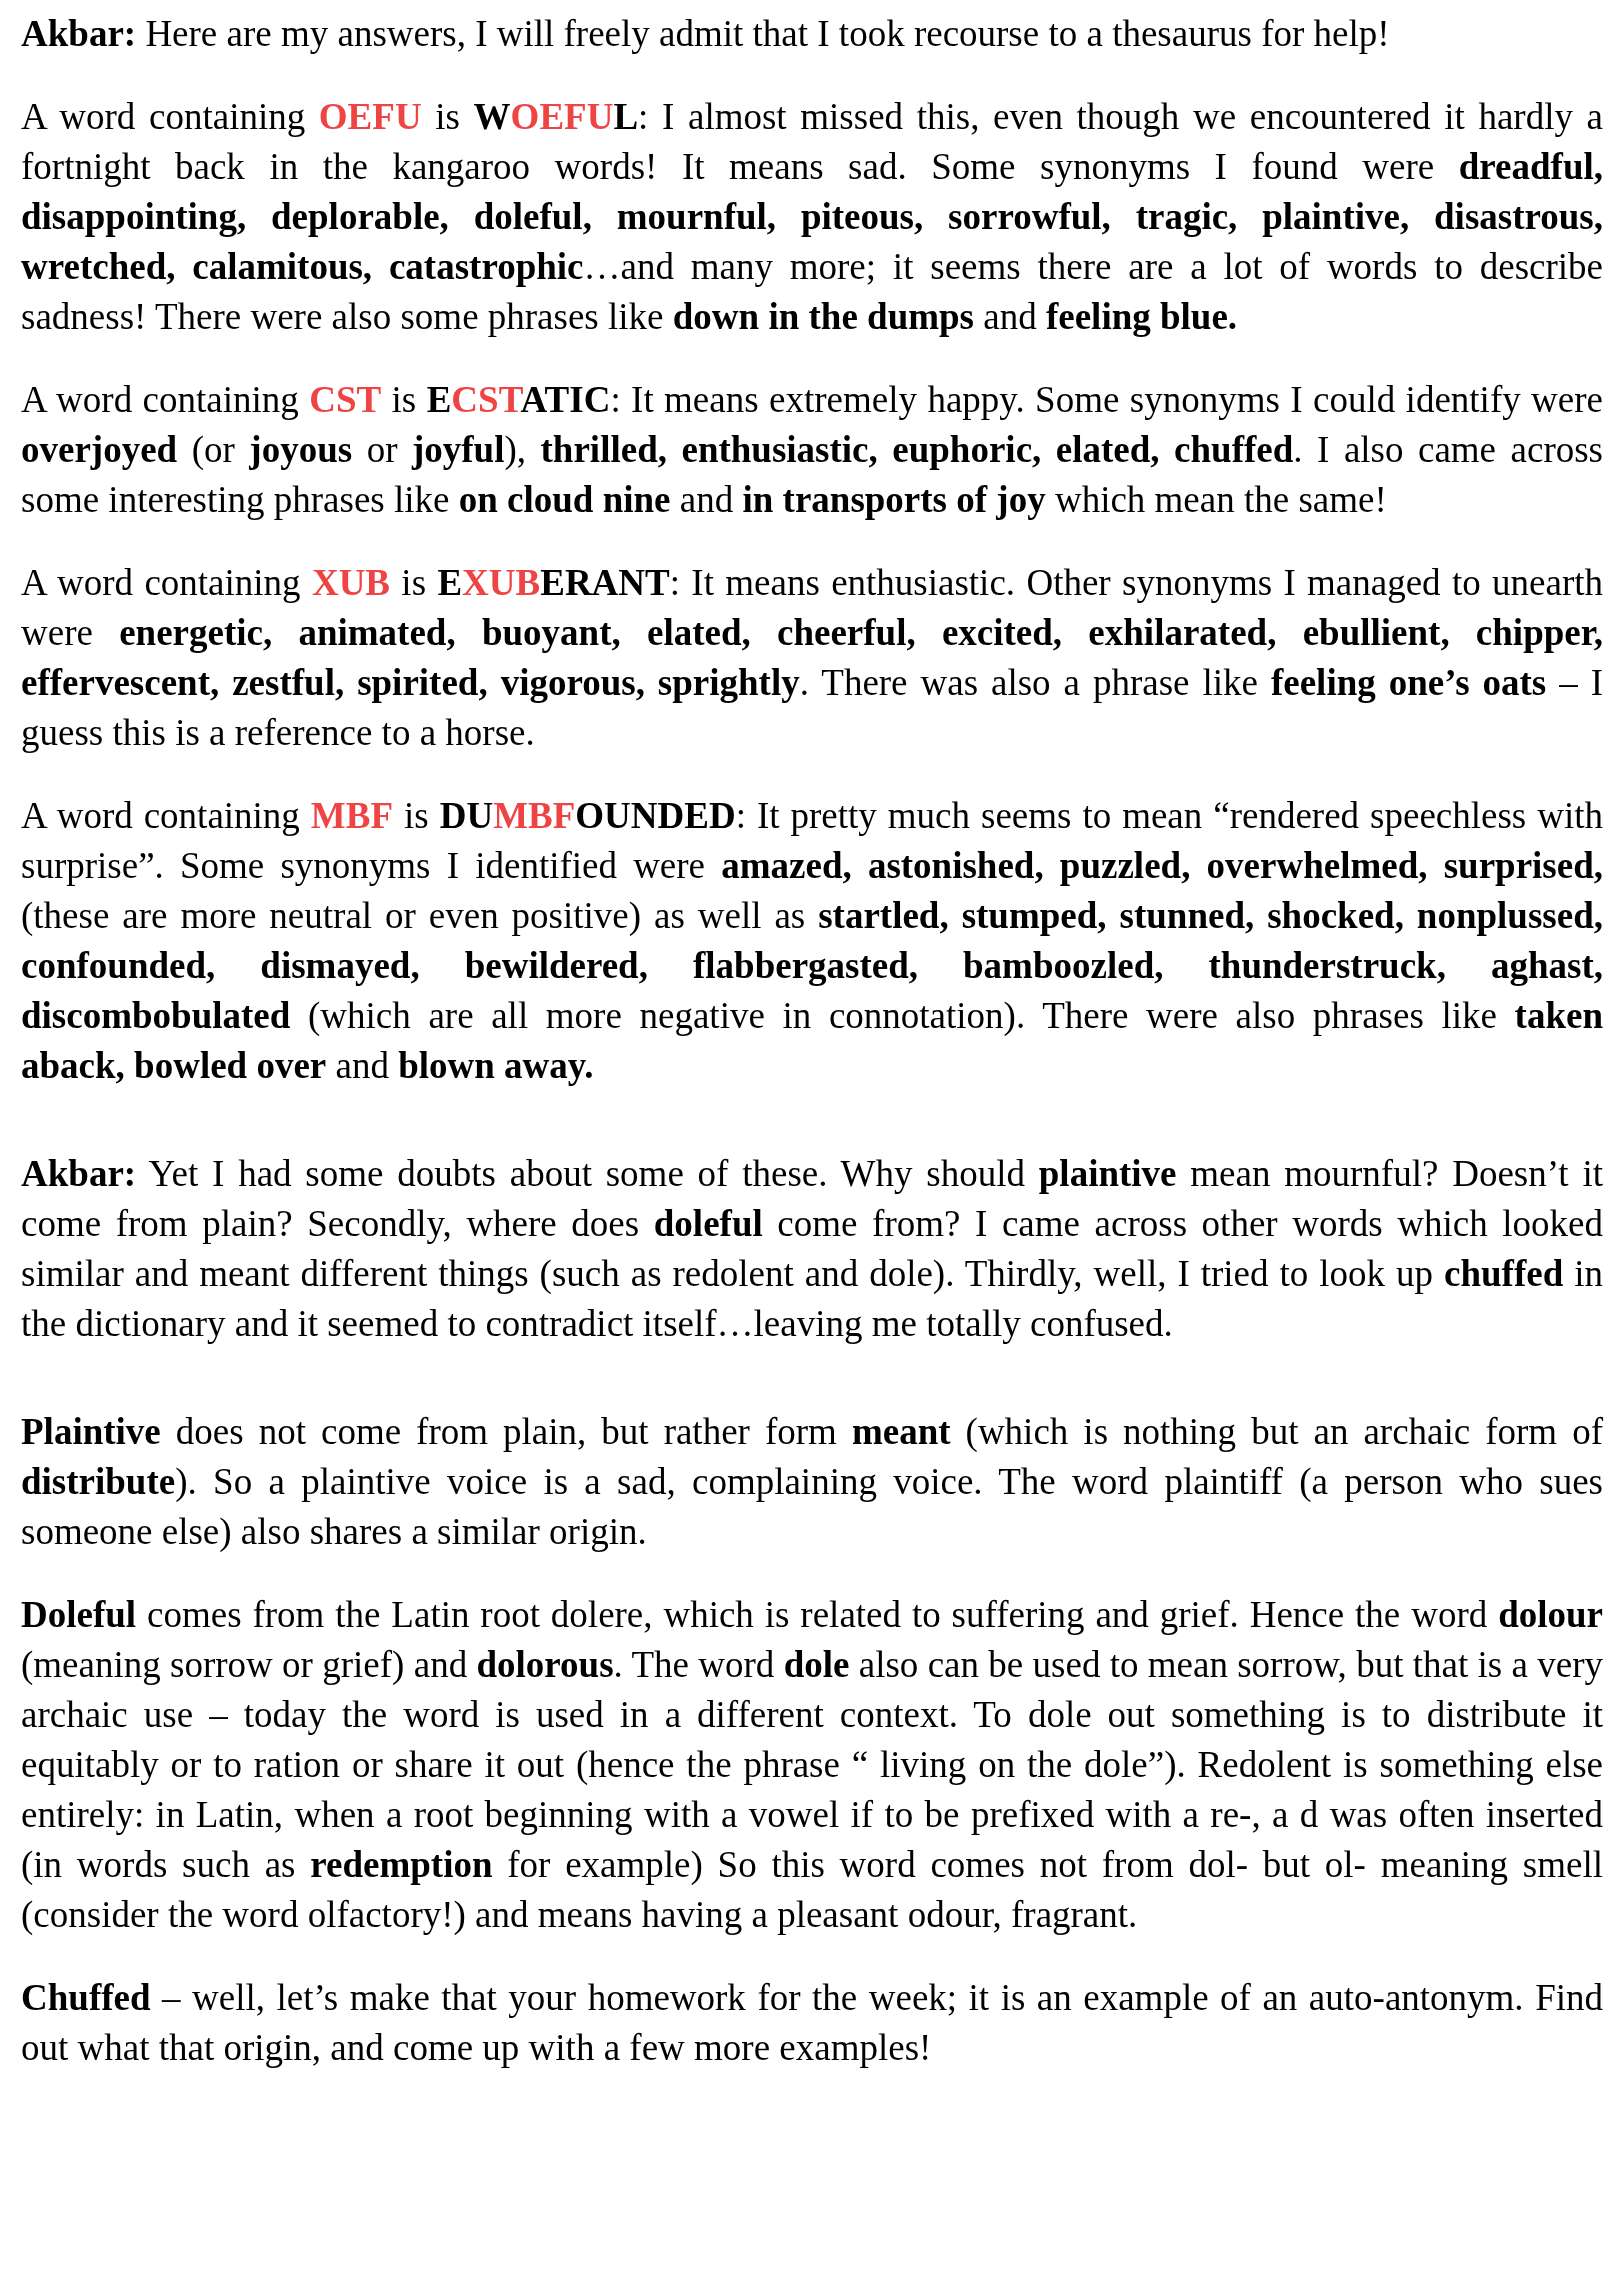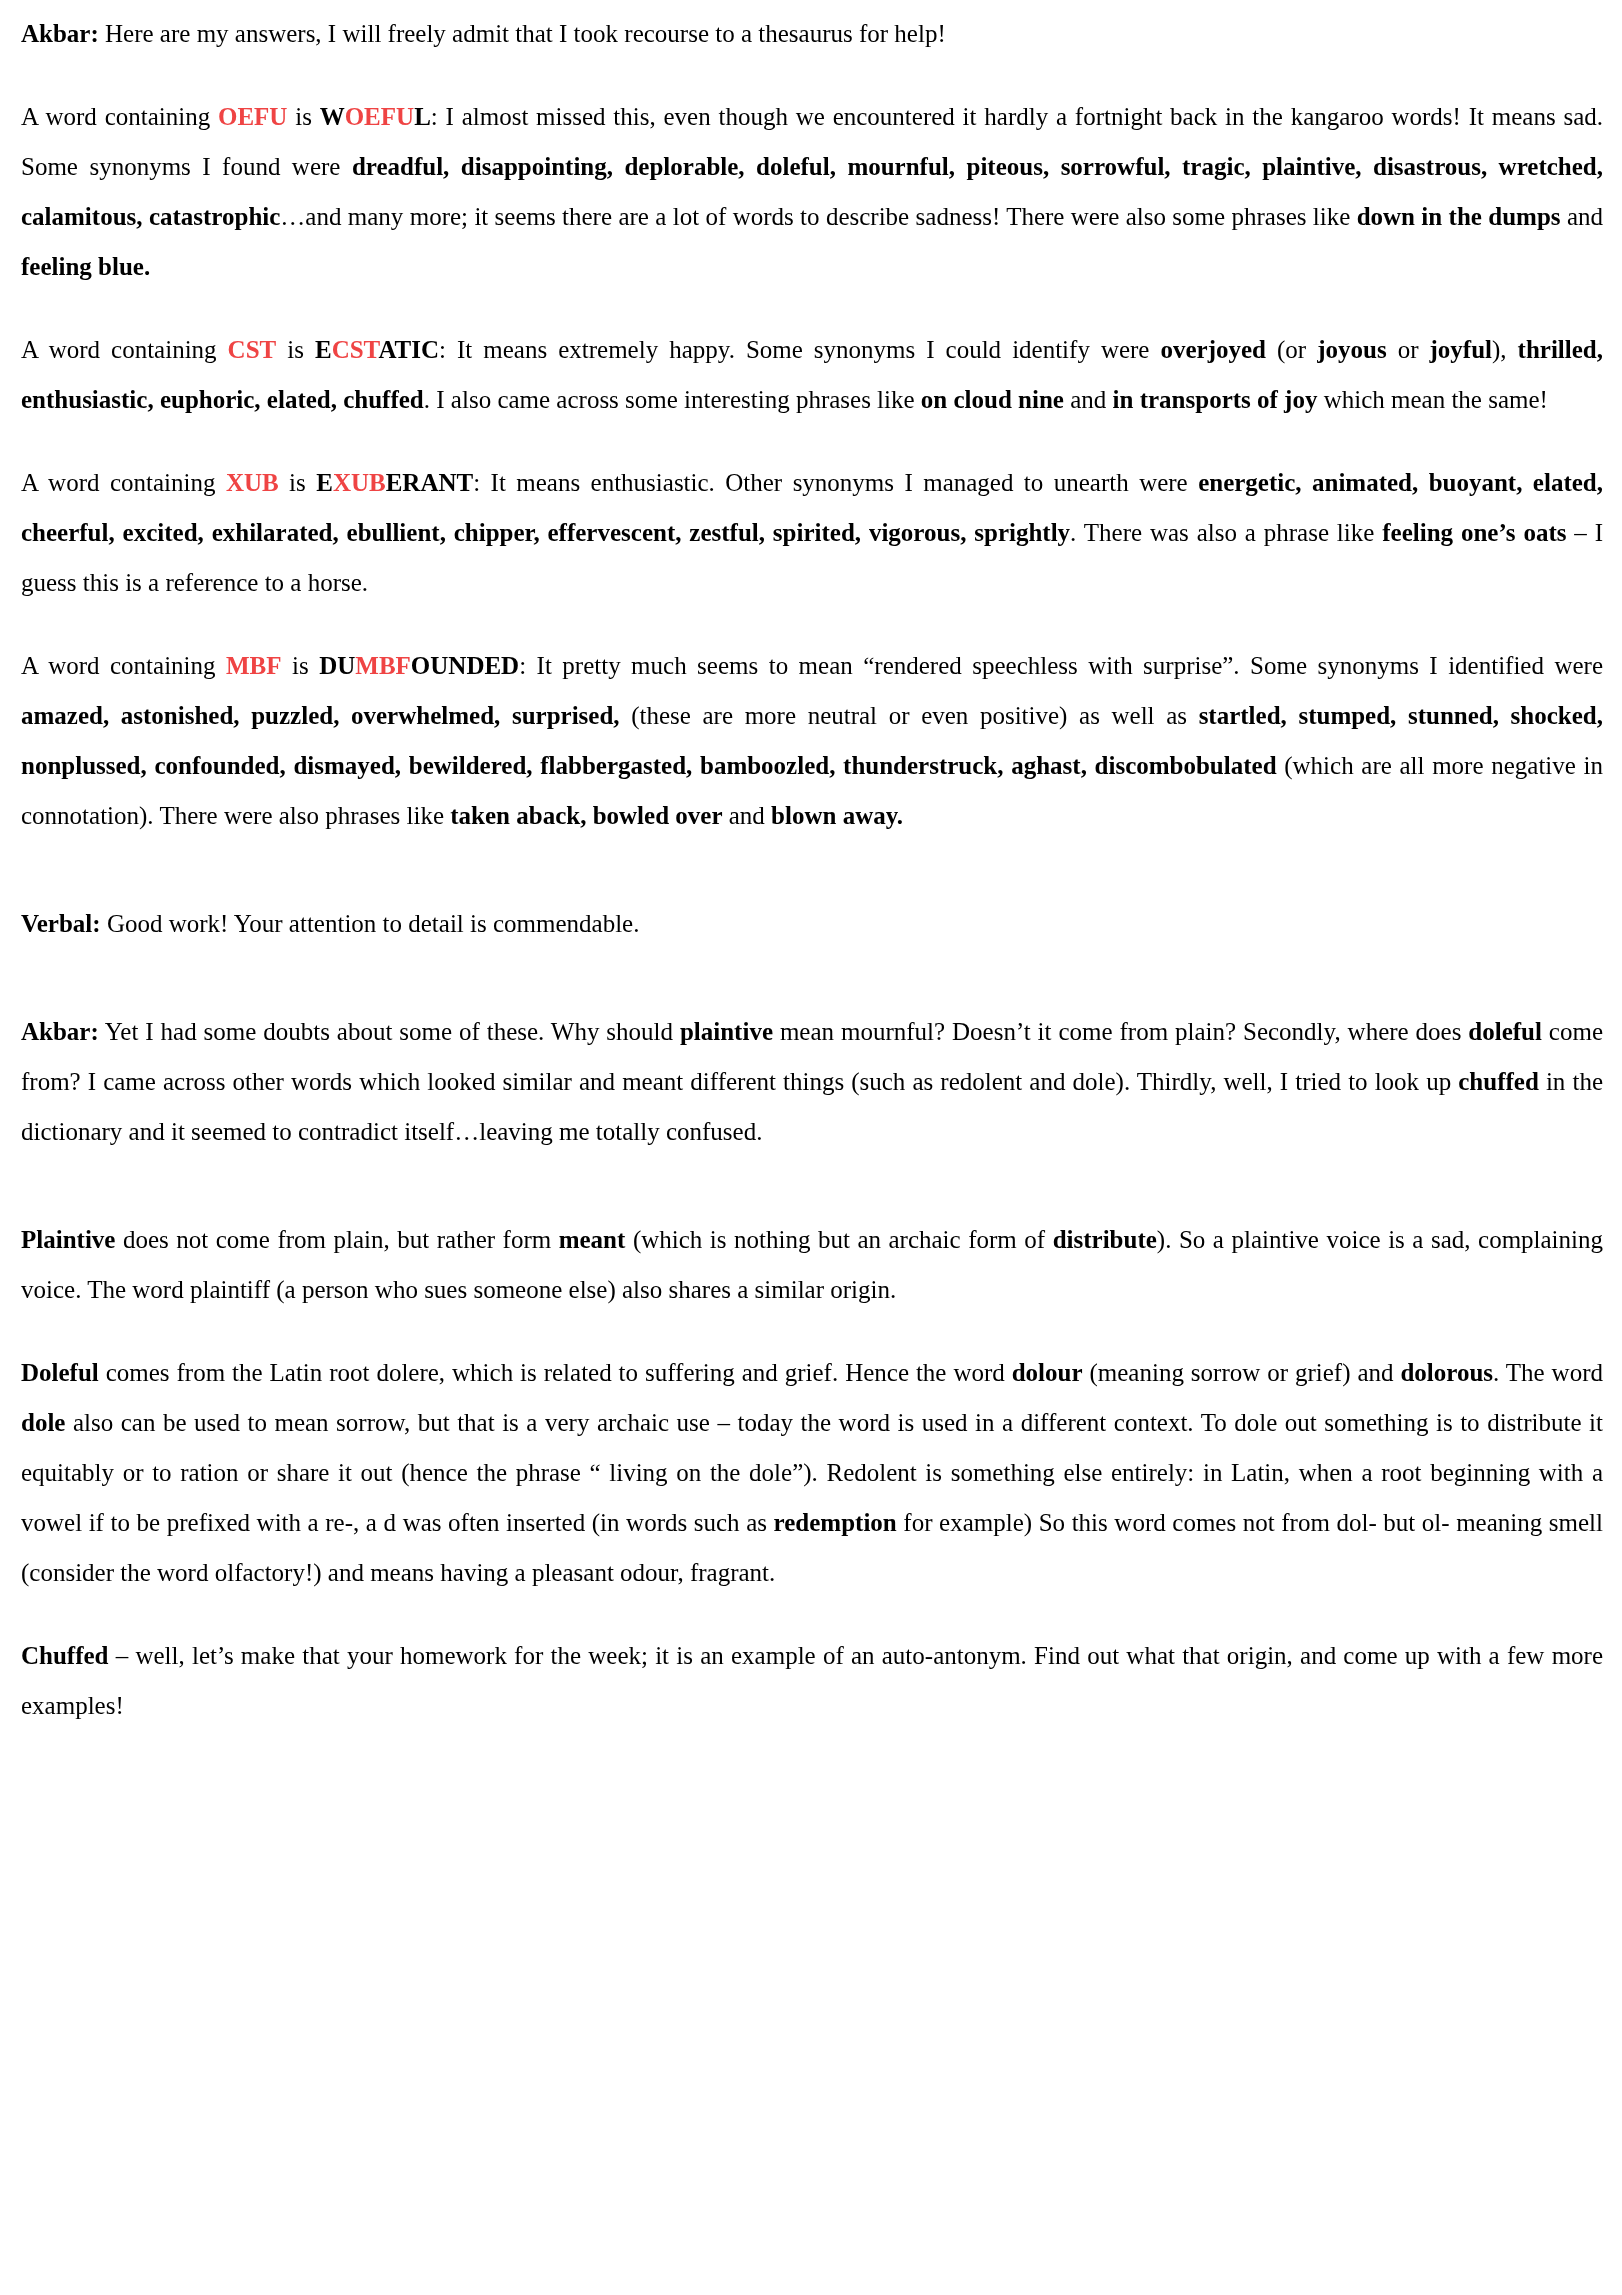--- a/index.html
+++ b/index.html
@@ -12,21 +12,21 @@
     height: 2295px;
     overflow: hidden;
     position: relative;
   }
   .page {
     position: absolute;
     left: 21px;
     top: 9.2px;
     width: 1582px;
     font-family: "Liberation Serif", "DejaVu Serif", serif;
-    font-size: 25px;
+    font-size: 37px;
     line-height: 50px;
     color: #000000;
   }
   .para {
     margin: 0 0 33px 0;
     text-align: justify;
     text-justify: inter-word;
   }
   .para.gap-after {
     margin-bottom: 58px;
@@ -36,19 +36,18 @@
 </style>
 </head>
 <body>
 
 <div class="page" id="doc-root">
     <p class="para"><span class="b">Akbar:</span><span> Here are my answers, I will freely admit that I took recourse to a thesaurus for help!</span></p>
     <p class="para"><span>A word containing </span><span class="b r">OEFU</span><span> is </span><span class="b">W</span><span class="b r">OEFU</span><span class="b">L</span><span>: I almost missed this, even though we encountered it hardly a fortnight back in the kangaroo words! It means sad. Some synonyms I found were </span><span class="b">dreadful, disappointing, deplorable, doleful, mournful, piteous, sorrowful, tragic, plaintive, disastrous, wretched, calamitous, catastrophic</span><span>…and many more; it seems there are a lot of words to describe sadness! There were also some phrases like </span><span class="b">down in the dumps</span><span> and </span><span class="b">feeling blue.</span></p>
     <p class="para"><span>A word containing </span><span class="b r">CST</span><span> is </span><span class="b">E</span><span class="b r">CST</span><span class="b">ATIC</span><span>: It means extremely happy. Some synonyms I could identify were </span><span class="b">overjoyed</span><span> (or </span><span class="b">joyous</span><span> or </span><span class="b">joyful</span><span>), </span><span class="b">thrilled, enthusiastic, euphoric, elated, chuffed</span><span>. I also came across some interesting phrases like </span><span class="b">on cloud nine</span><span> and </span><span class="b">in transports of joy</span><span> which mean the same!</span></p>
     <p class="para"><span>A word containing </span><span class="b r">XUB</span><span> is </span><span class="b">E</span><span class="b r">XUB</span><span class="b">ERANT</span><span>: It means enthusiastic. Other synonyms I managed to unearth were </span><span class="b">energetic, animated, buoyant, elated, cheerful, excited, exhilarated, ebullient, chipper, effervescent, zestful, spirited, vigorous, sprightly</span><span>. There was also a phrase like </span><span class="b">feeling one’s oats</span><span> – I guess this is a reference to a horse.</span></p>
     <p class="para gap-after"><span>A word containing </span><span class="b r">MBF</span><span> is </span><span class="b">DU</span><span class="b r">MBF</span><span class="b">OUNDED</span><span>: It pretty much seems to mean “rendered speechless with surprise”. Some synonyms I identified were </span><span class="b">amazed, astonished, puzzled, overwhelmed, surprised,</span><span> (these are more neutral or even positive) as well as </span><span class="b">startled, stumped, stunned, shocked, nonplussed, confounded, dismayed, bewildered, flabbergasted, bamboozled, thunderstruck, aghast, discombobulated</span><span> (which are all more negative in connotation). There were also phrases like </span><span class="b">taken aback, bowled over</span><span> and </span><span class="b">blown away.</span></p>
-    <p class="para gap-after"><span class="b">Verbal:</span><span> Good work! Your attention to detail is commendable.</span></p>
     <p class="para gap-after"><span class="b">Akbar:</span><span> Yet I had some doubts about some of these. Why should </span><span class="b">plaintive</span><span> mean mournful? Doesn’t it come from plain? Secondly, where does </span><span class="b">doleful</span><span> come from? I came across other words which looked similar and meant different things (such as redolent and dole). Thirdly, well, I tried to look up </span><span class="b">chuffed</span><span> in the dictionary and it seemed to contradict itself…leaving me totally confused.</span></p>
     <p class="para"><span class="b">Plaintive</span><span> does not come from plain, but rather form </span><span class="b">meant</span><span> (which is nothing but an archaic form of </span><span class="b">distribute</span><span>). So a plaintive voice is a sad, complaining voice. The word plaintiff (a person who sues someone else) also shares a similar origin.</span></p>
     <p class="para"><span class="b">Doleful</span><span> comes from the Latin root dolere, which is related to suffering and grief. Hence the word </span><span class="b">dolour</span><span> (meaning sorrow or grief) and </span><span class="b">dolorous</span><span>. The word </span><span class="b">dole</span><span> also can be used to mean sorrow, but that is a very archaic use – today the word is used in a different context. To dole out something is to distribute it equitably or to ration or share it out (hence the phrase “ living on the dole”). Redolent is something else entirely: in Latin, when a root beginning with a vowel if to be prefixed with a re-, a d was often inserted (in words such as </span><span class="b">redemption</span><span> for example) So this word comes not from dol- but ol- meaning smell (consider the word olfactory!) and means having a pleasant odour, fragrant.</span></p>
     <p class="para"><span class="b">Chuffed</span><span> – well, let’s make that your homework for the week; it is an example of an auto-antonym. Find out what that origin, and come up with a few more examples!</span></p>
   </div>
 
 
 </body></html>

